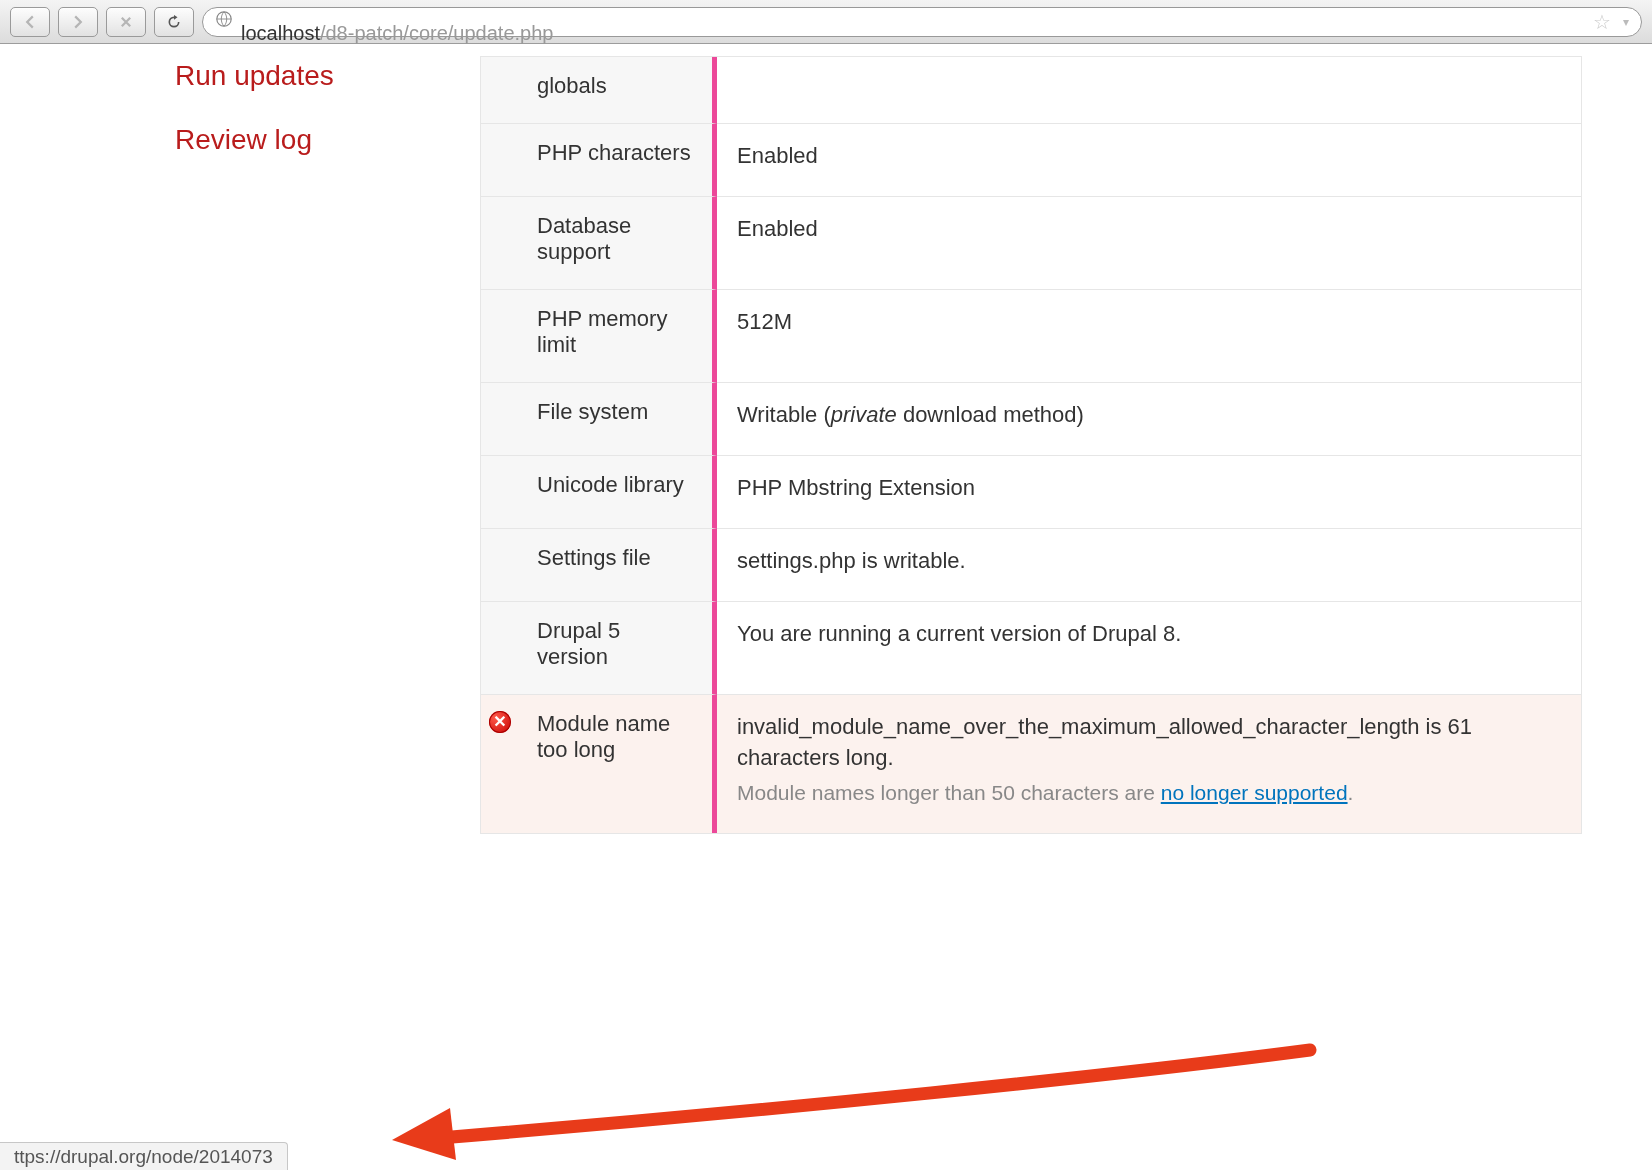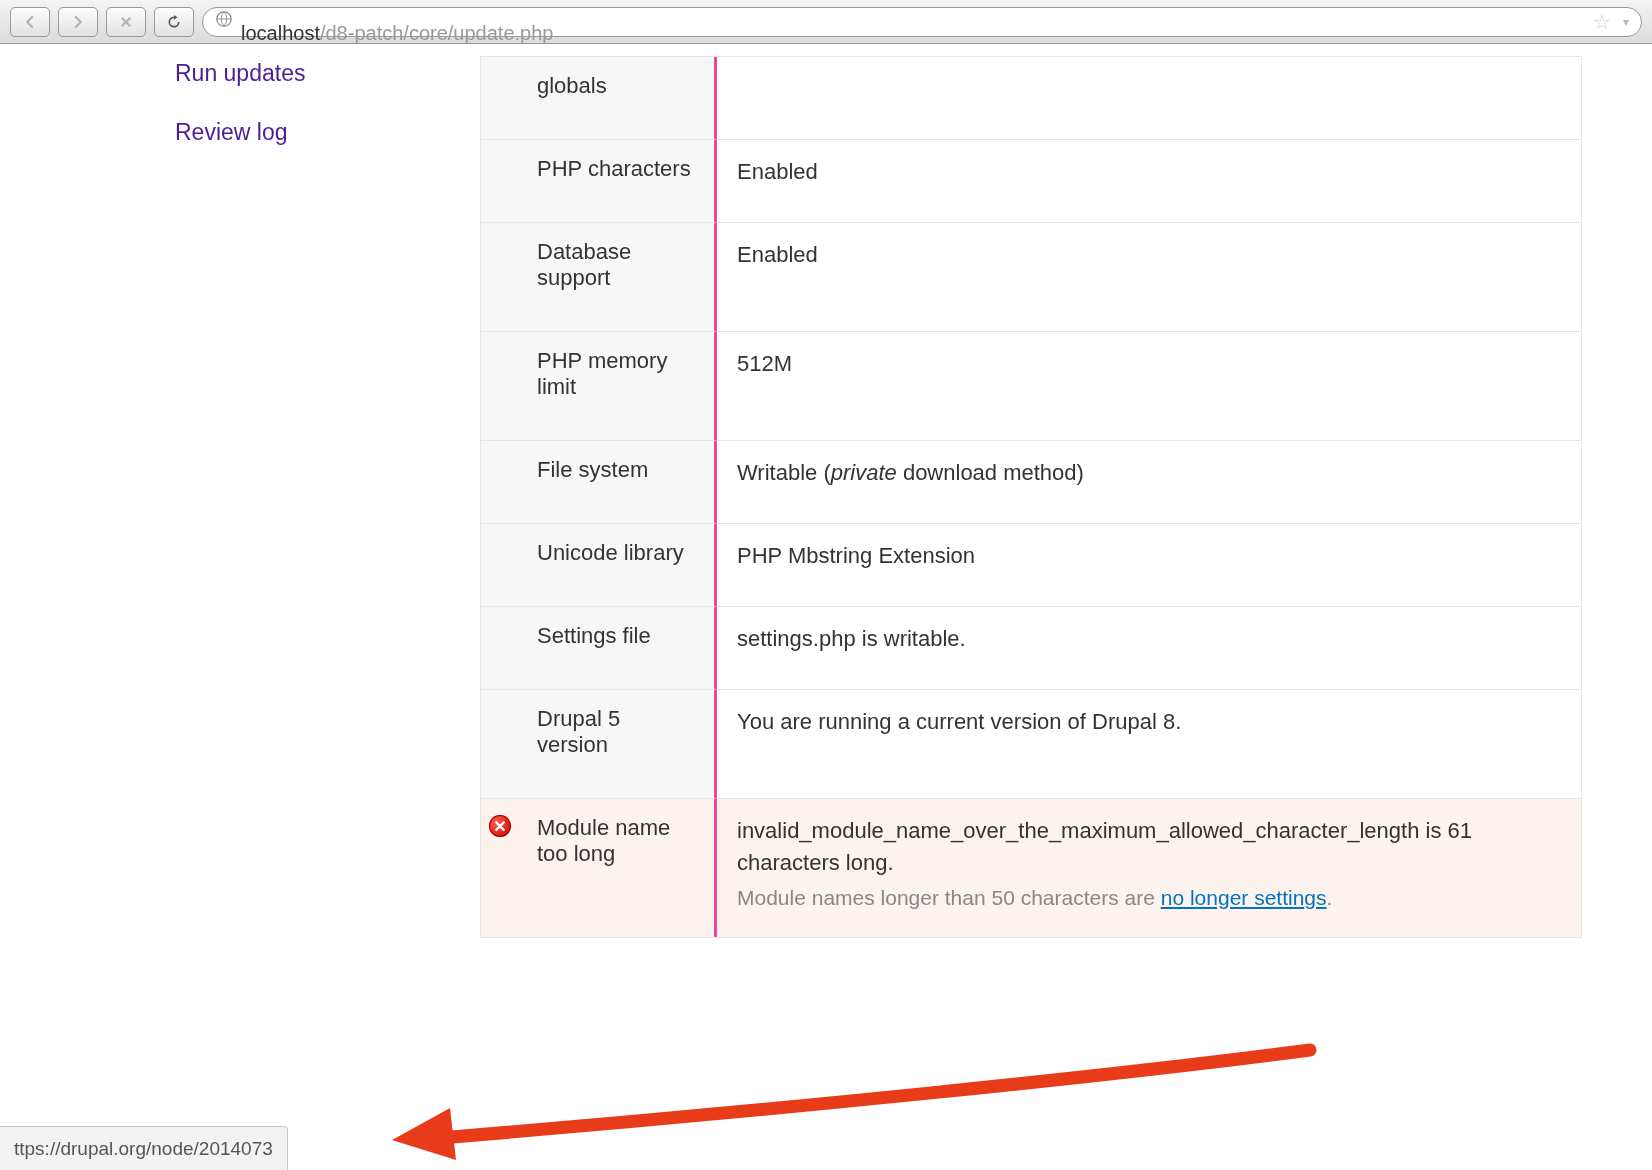--- a/index.html
+++ b/index.html
@@ -57,45 +57,45 @@
   .url-bar .star { color: #ccc; font-size: 20px; }
   .url-bar .dropdown { color: #bbb; font-size: 12px; margin-left: 4px;}
 
   
   .page { display: flex; padding-top: 12px; }
   .sidebar {
     width: 480px;
     padding-left: 175px;
   }
   .sidebar-item {
-    color: #4c1d95;
-    font-size: 23px;
+    color: #b91c1c;
+    font-size: 28px;
     padding: 4px 0 28px 0;
     cursor: default;
   }
   .main { flex: 1; padding-right: 70px; }
 
   
   table.req {
     width: 100%;
     border-collapse: separate;
     border-spacing: 0;
     border: 1px solid #e6e6e6;
     background: #fff;
   }
   table.req td { vertical-align: top; }
   table.req tr { }
   table.req td.label {
     background: #f7f7f7;
     width: 200px;
-    padding: 16px 20px 40px 20px;
+    padding: 16px 20px 24px 20px;
     font-size: 22px;
     color: #333;
     border-bottom: 1px solid #e6e6e6;
-    border-right: 3px solid #ec4899;
+    border-right: 5px solid #ec4899;
     position: relative;
   }
   table.req td.icon-cell {
     background: #f7f7f7;
     width: 36px;
     padding: 16px 0 0 8px;
     border-bottom: 1px solid #e6e6e6;
   }
   table.req td.value {
     padding: 16px 20px 24px 20px;
@@ -126,21 +126,21 @@
     color: #333;
     padding: 18px 0 0 4px;
   }
   .bottom-msg a { color: #0074bd; text-decoration: none; }
 
   
   .status-bar {
     position: absolute;
     bottom: 0;
     left: 0;
-    height: 44px;
+    height: 28px;
     background: #f3f3f3;
     border: 1px solid #c7c7c7;
     border-left: none;
     border-bottom: none;
     border-top-right-radius: 4px;
     padding: 2px 14px;
     font-size: 19px;
     color: #555;
     display: flex;
     align-items: center;
@@ -245,21 +245,21 @@
           <tr>
             <td class="icon-cell"></td>
             <td class="label">Drupal 5 version</td>
             <td class="value"><span>You are running a current version of Drupal 8.</span></td>
           </tr>
           <tr class="error">
             <td class="icon-cell">
               <div class="err-icon">✕</div>
             </td>
             <td class="label">Module name too long</td>
-            <td class="value"><span>invalid_module_name_over_the_maximum_allowed_character_length is 61 characters long.</span><div class="sub"><span>Module names longer than 50 characters are </span><a href="#">no longer settings</a><span>.</span></div></td>
+            <td class="value"><span>invalid_module_name_over_the_maximum_allowed_character_length is 61 characters long.</span><div class="sub"><span>Module names longer than 50 characters are </span><a href="#">no longer supported</a><span>.</span></div></td>
           </tr>
         </tbody>
     </table>
   </div>
 </div>
 
 <div class="status-bar">
   <span>ttps://drupal.org/node/2014073</span>
 </div>
 

